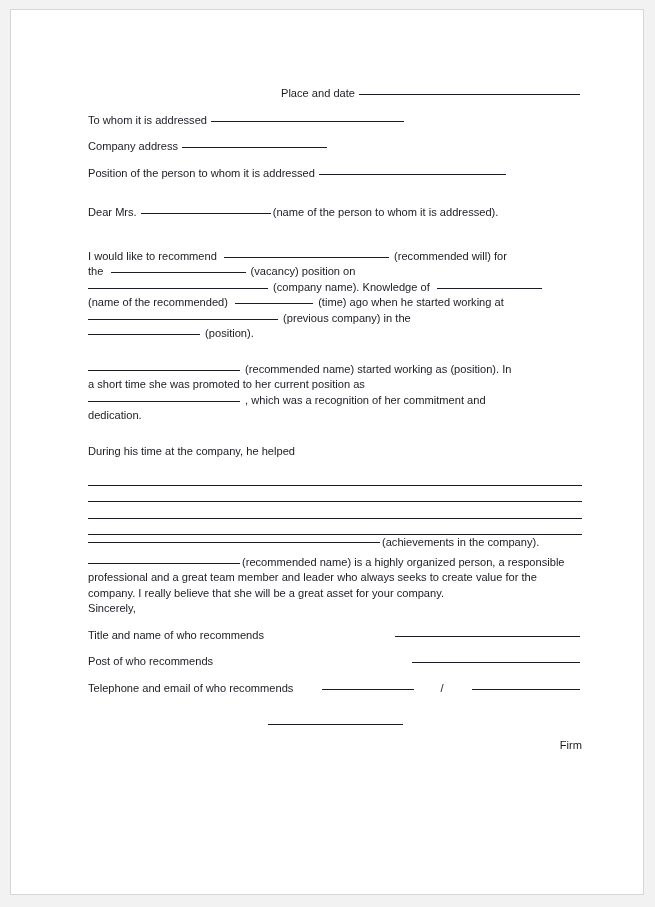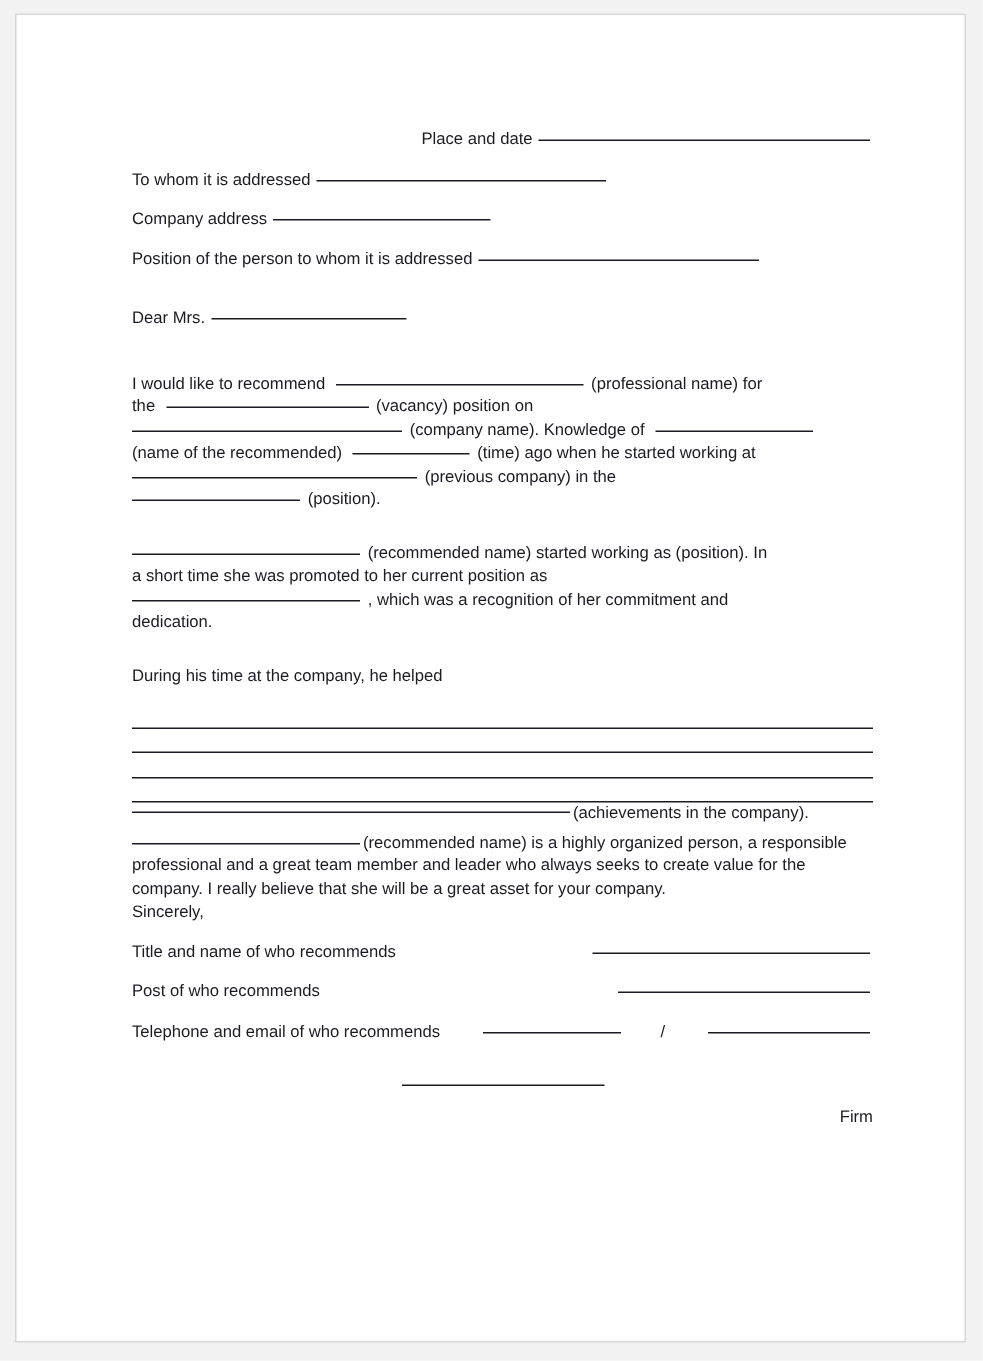--- a/index.html
+++ b/index.html
@@ -120,27 +120,28 @@
     </div>
 
     <div class="row blk-addr">
       <span class="lbl">Position of the person to whom it is addressed</span>
       <span class="rule" style="width:187px"></span>
     </div>
 
     <div class="row salutation">
       <span class="lbl">Dear Mrs.</span>
       <span class="rule" style="width:130px"></span>
+      <span class="lbl">(name of the person to whom it is addressed).</span>
     </div>
 
     <div class="para">
       <div class="para-line">
         <span>I would like to recommend</span>
         <span class="rule" style="width:165px"></span>
-        <span>(professional name) for</span>
+        <span>(recommended will) for</span>
       </div>
       <div class="para-line">
         <span>the</span>
         <span class="rule" style="width:135px"></span>
         <span>(vacancy) position on</span>
       </div>
       <div class="para-line">
         <span class="rule noml" style="width:180px"></span>
         <span>(company name). Knowledge of</span>
         <span class="rule" style="width:105px"></span>

